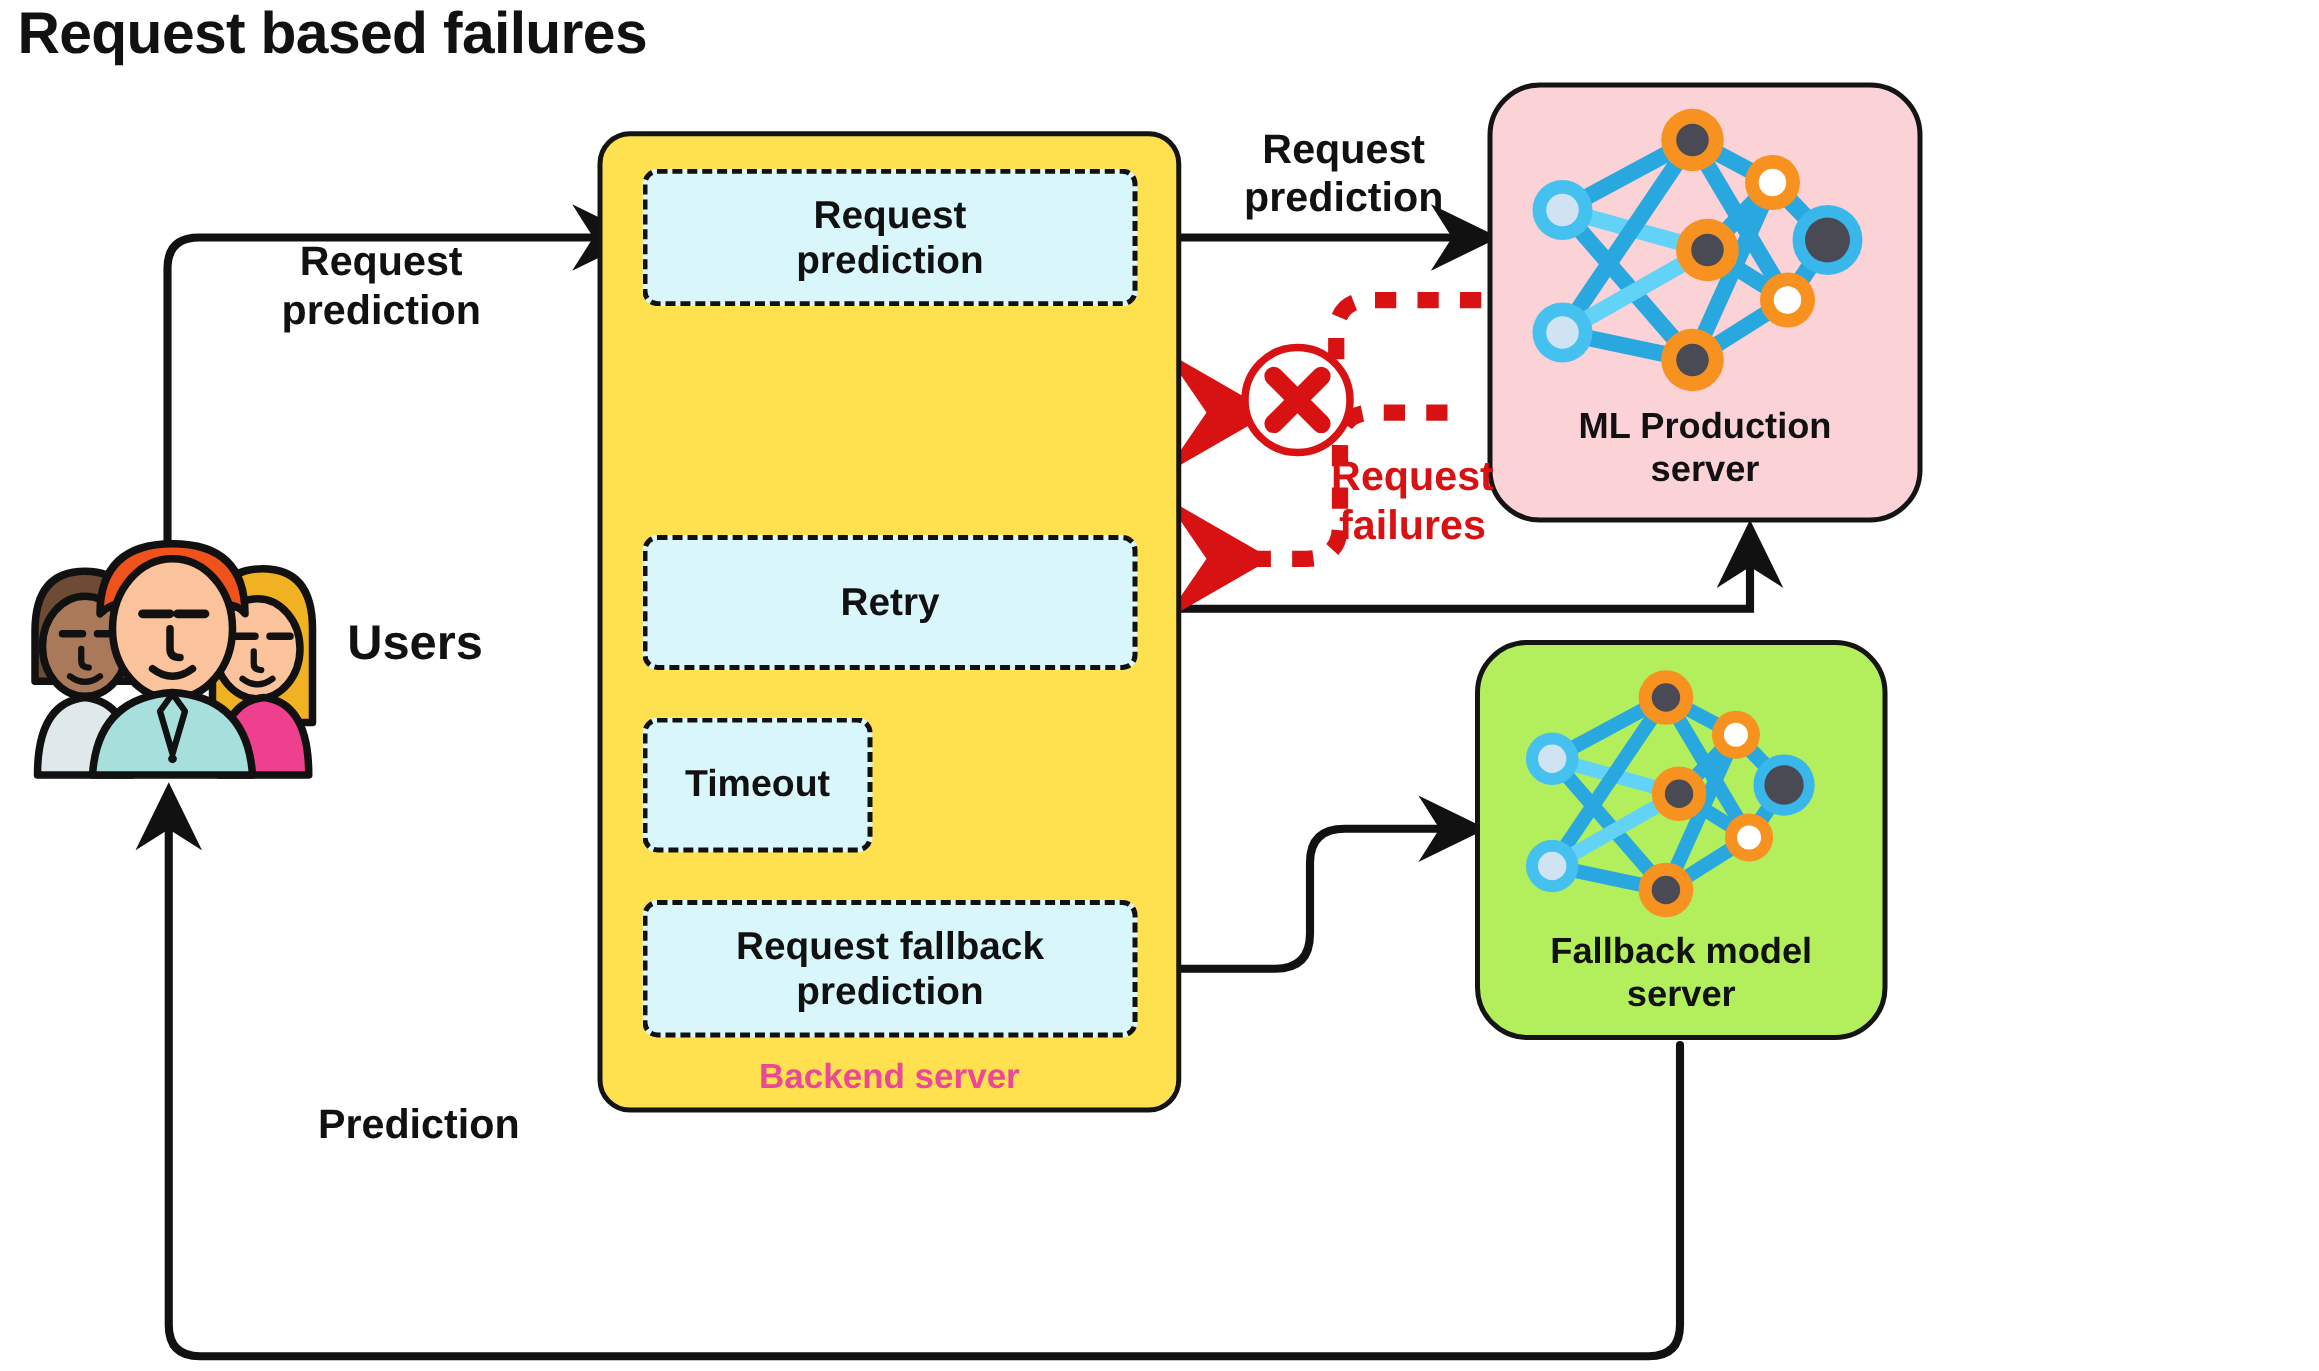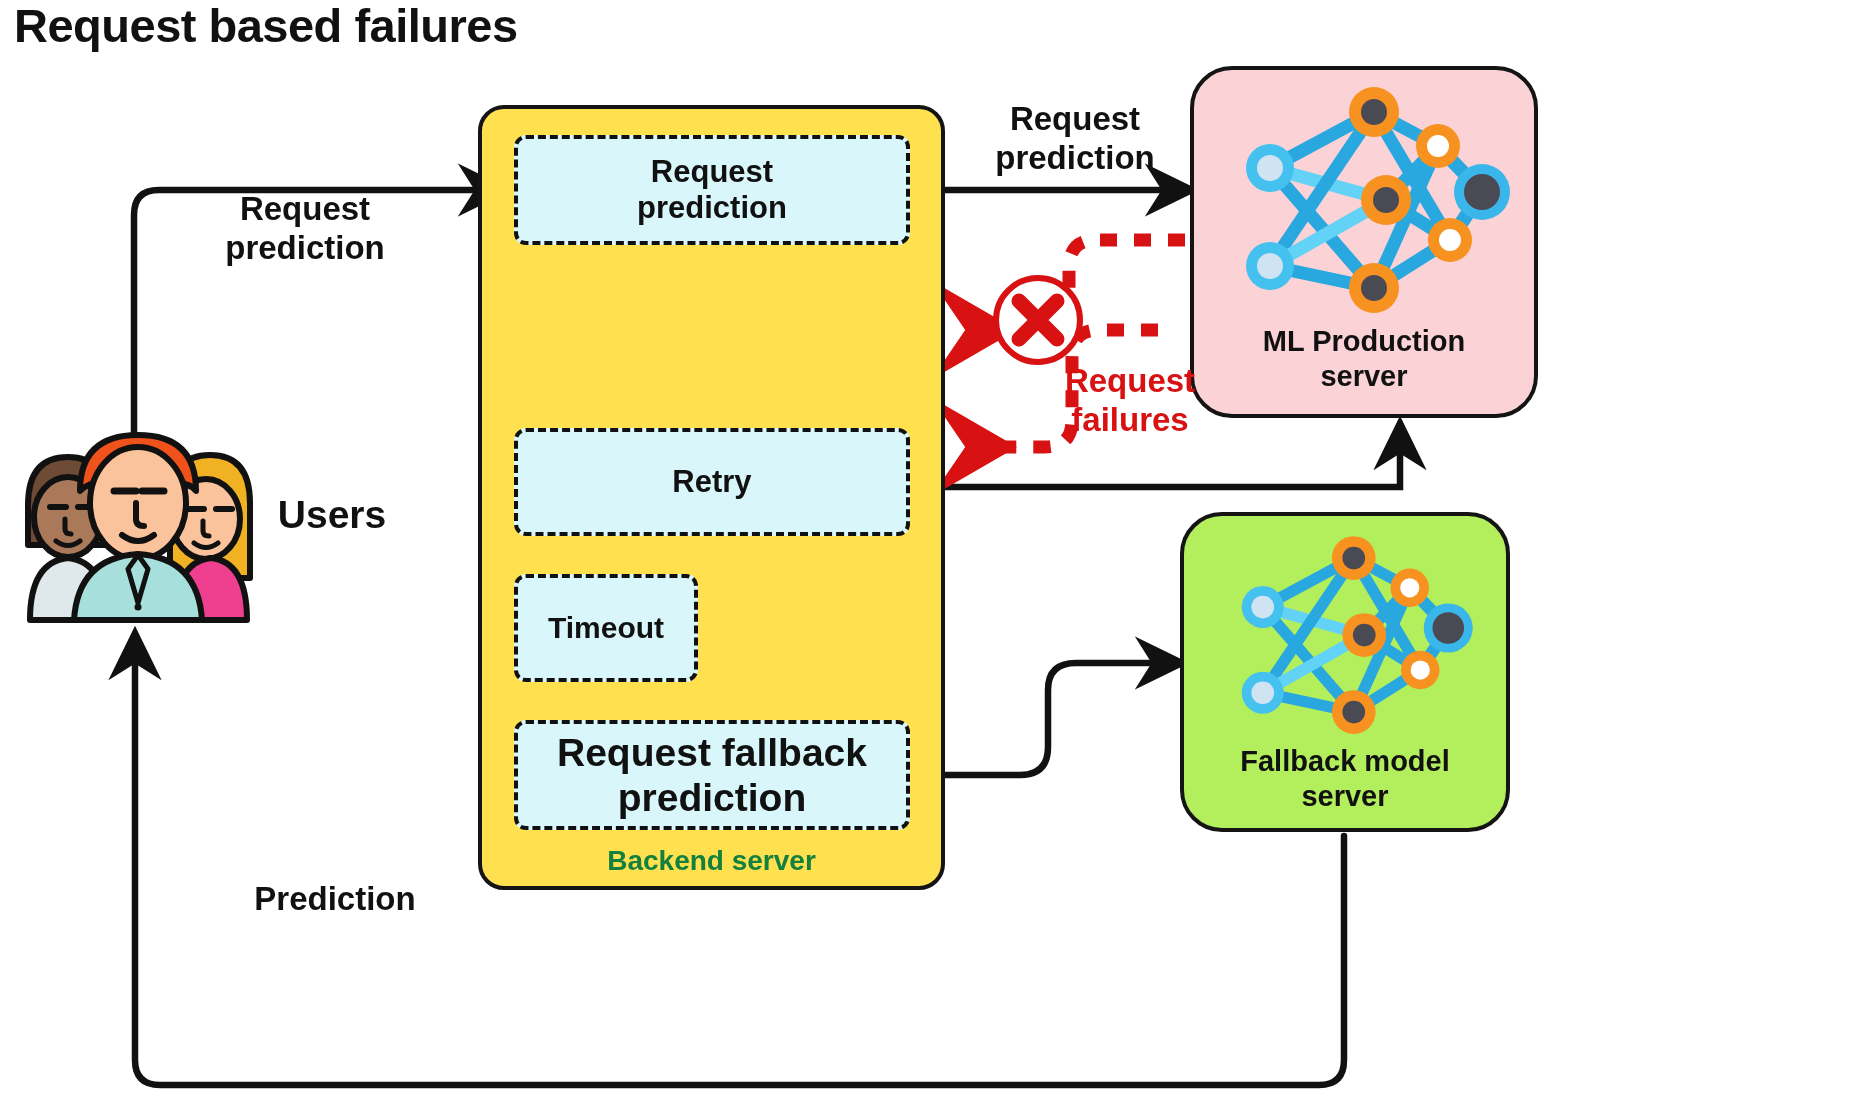--- a/index.html
+++ b/index.html
@@ -29,42 +29,42 @@
   
   #backend{
     left:478px;top:105px;width:467px;height:785px;
     background:#ffe14f;
     border:4px solid #141414;
     border-radius:26px;
     box-sizing:border-box;
   }
   #backend-label{
     left:478px;top:845px;width:467px;
-    font-size:28px;font-weight:bold;color:#15803d;
+    font-size:28px;font-weight:bold;color:#ec4899;
     text-align:center;
   }
   
   .node{
     background:#d9f7fb;
     border:4px dashed #111111;
     border-radius:12px;
     box-sizing:border-box;
     display:flex;align-items:center;justify-content:center;
     text-align:center;
     font-weight:bold;color:#111111;
     line-height:1.16;
     white-space:pre-line;
   }
   
   .server{
     border:4px solid #141414;
     border-radius:42px;
     box-sizing:border-box;
     display:flex;flex-direction:column;
-    align-items:center;justify-content:flex-start;
+    justify-content:flex-start;
   }
   #ml-server{left:1190px;top:66px;width:348px;height:352px;background:#fbd2d6;}
   #fb-server{left:1180px;top:512px;width:330px;height:320px;background:#b3ef5c;}
   .server-label{
     font-size:29px;font-weight:bold;color:#111;
     text-align:center;line-height:1.2;white-space:pre-line;
     margin-top:4px;
   }
   .nn-wrap{margin-top:10px;}
   svg{display:block;overflow:visible;}
@@ -156,21 +156,21 @@
 
   <div class="abs node" style="left:514px;top:135px;width:396px;height:110px;font-size:31px;">Request
 prediction</div>
 
 
   <div class="abs node" style="left:514px;top:574px;width:184px;height:108px;font-size:30px;">Timeout</div>
 
   <div class="abs node" style="left:514px;top:428px;width:396px;height:108px;font-size:31px;">Retry</div>
 
 
-  <div class="abs node" style="left:514px;top:720px;width:396px;height:110px;font-size:39px;">Request fallback
+  <div class="abs node" style="left:514px;top:720px;width:396px;height:110px;font-size:31px;">Request fallback
 prediction</div>
 
   <div class="abs server" id="ml-server">
     <div class="nn-wrap">
       <svg width="300" height="240" viewBox="0 0 300 240">
         <g stroke-linecap="round" fill="none">
           <line x1="56" y1="88" x2="160" y2="32" stroke="#29a8e0" stroke-width="13"></line>
           <line x1="56" y1="88" x2="172" y2="120" stroke="#63d2f7" stroke-width="13"></line>
           <line x1="56" y1="88" x2="160" y2="208" stroke="#29a8e0" stroke-width="13"></line>
           <line x1="56" y1="186" x2="160" y2="32" stroke="#29a8e0" stroke-width="13"></line>

